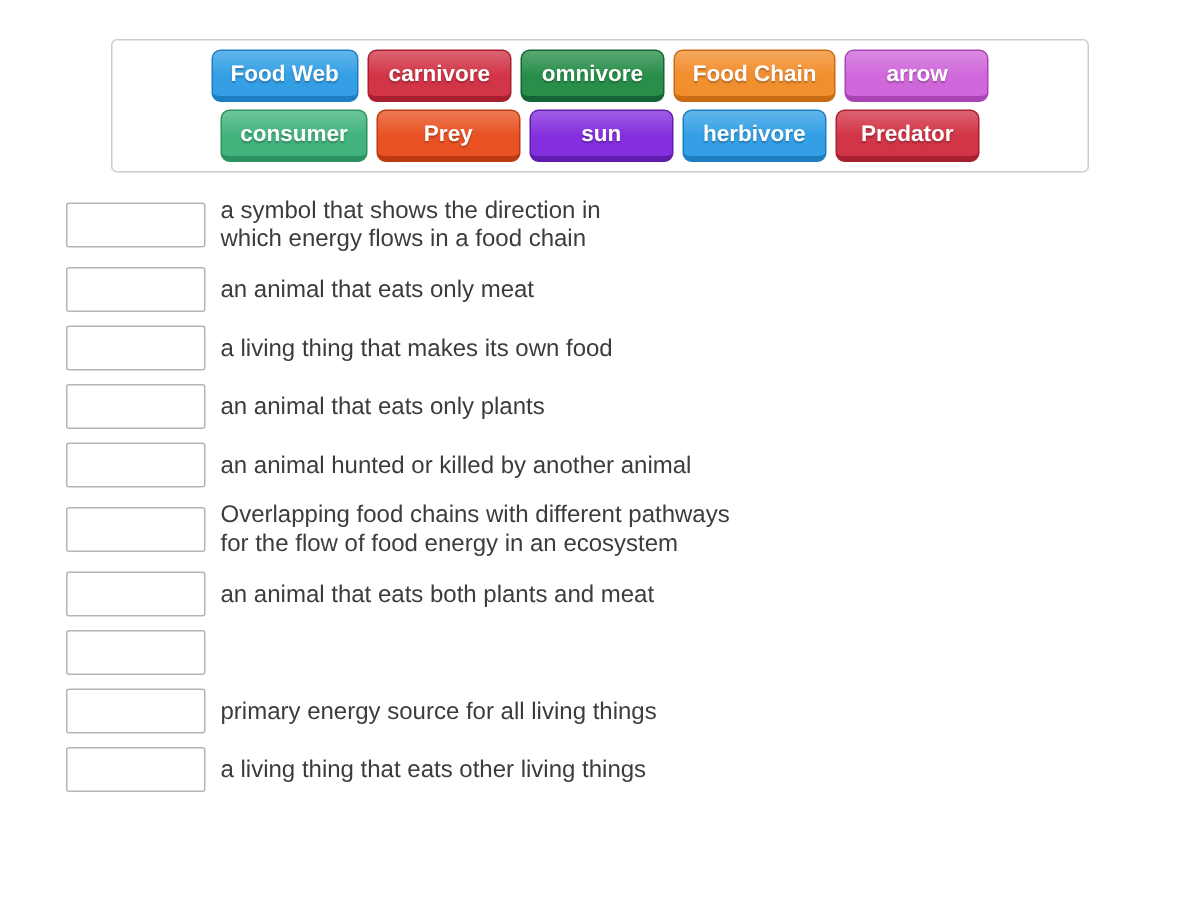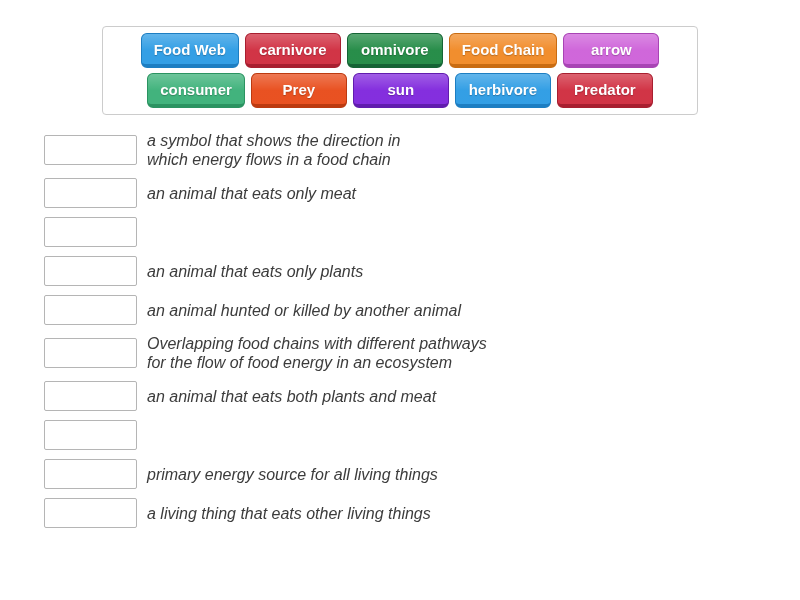--- a/index.html
+++ b/index.html
@@ -6,21 +6,21 @@
   html, body {
     width: 800px; height: 600px;
     background: #ffffff;
     font-family: "Liberation Sans", "DejaVu Sans", sans-serif;
     overflow: hidden;
   }
   .canvas { width: 800px; height: 600px; position: relative; }
 
   
   .bank {
-    width: 596px;
+    width: 652px;
     margin: 26px auto 0 auto;
     background: #ffffff;
     border: 1px solid #cccccc;
     border-radius: 4px;
     padding: 6px 4px 6px 4px;
     display: flex;
     flex-direction: column;
     gap: 5px;
   }
   .bank-row {
@@ -47,21 +47,20 @@
     font-size: 15px;
     font-weight: 700;
     text-shadow: 0 1px 1px rgba(0,0,0,0.25);
     cursor: pointer;
     white-space: nowrap;
   }
 
   
   .list {
     margin: 16px 0 0 44px;
-    font-style: italic;
   }
   .match-row {
     display: flex;
     align-items: center;
     gap: 10px;
     margin-bottom: 9px;
     min-height: 30px;
   }
   .drop-zone {
     flex: none;
@@ -125,20 +124,21 @@
     <div class="drop-zone"></div>
     <div class="definition">a symbol that shows the direction in
 which energy flows in a food chain</div>
   </div>
       <div class="match-row">
     <div class="drop-zone"></div>
     <div class="definition">an animal that eats only meat</div>
   </div>
       <div class="match-row">
     <div class="drop-zone"></div>
+    <div class="definition">a living thing that makes its own food</div>
   </div>
       <div class="match-row">
     <div class="drop-zone"></div>
     <div class="definition">an animal that eats only plants</div>
   </div>
       <div class="match-row">
     <div class="drop-zone"></div>
     <div class="definition">an animal hunted or killed by another animal</div>
   </div>
       <div class="match-row">

